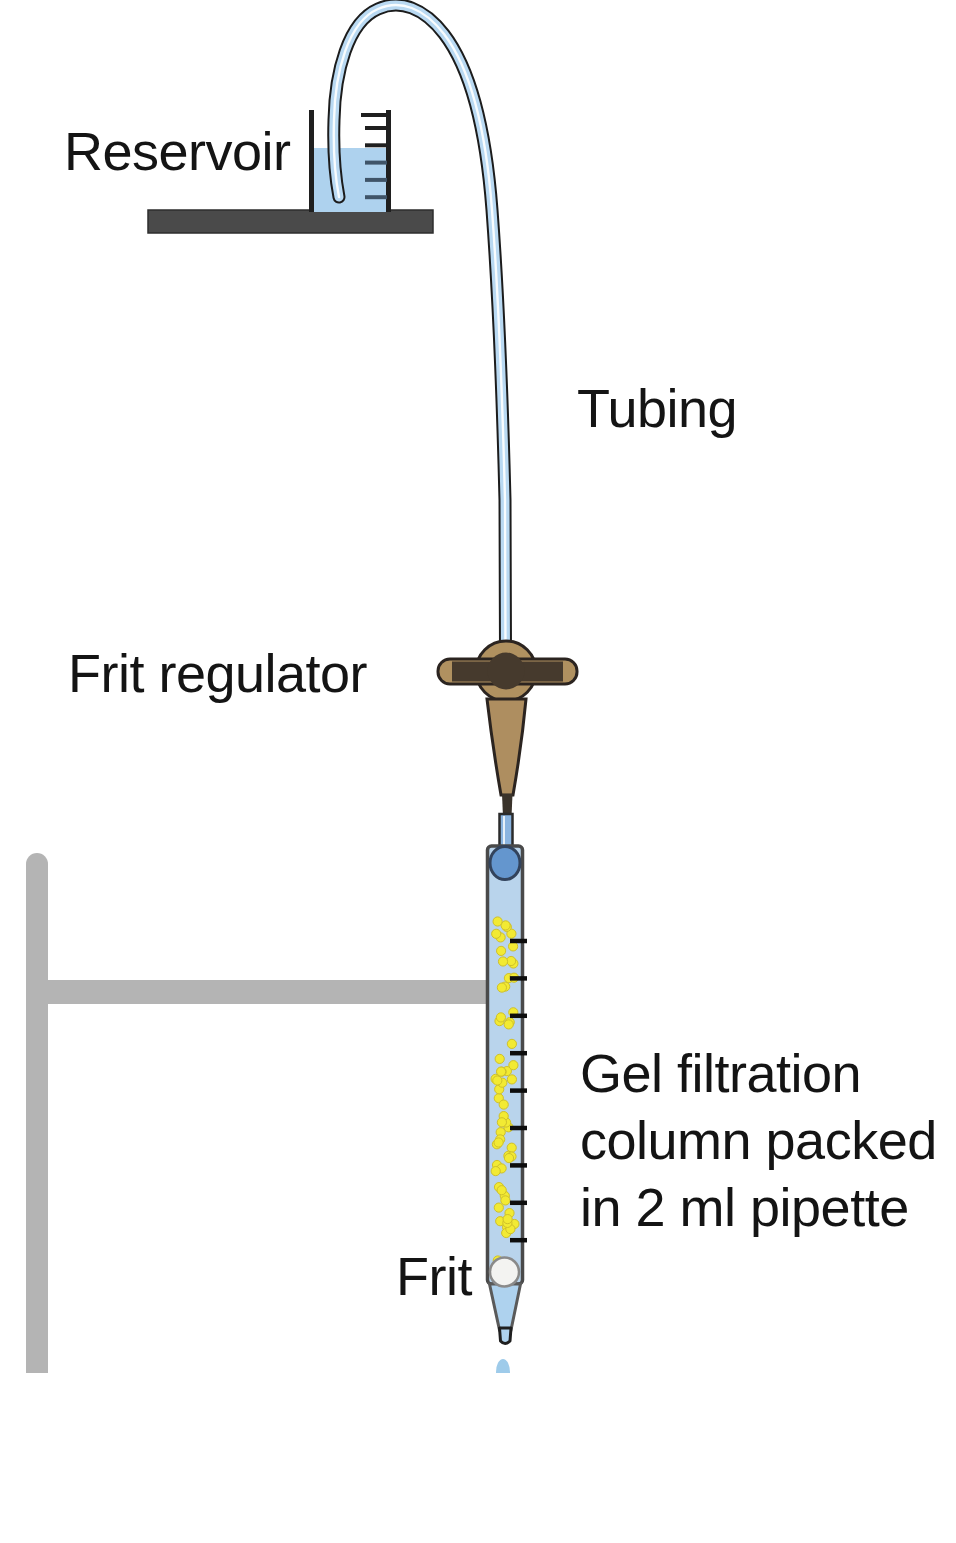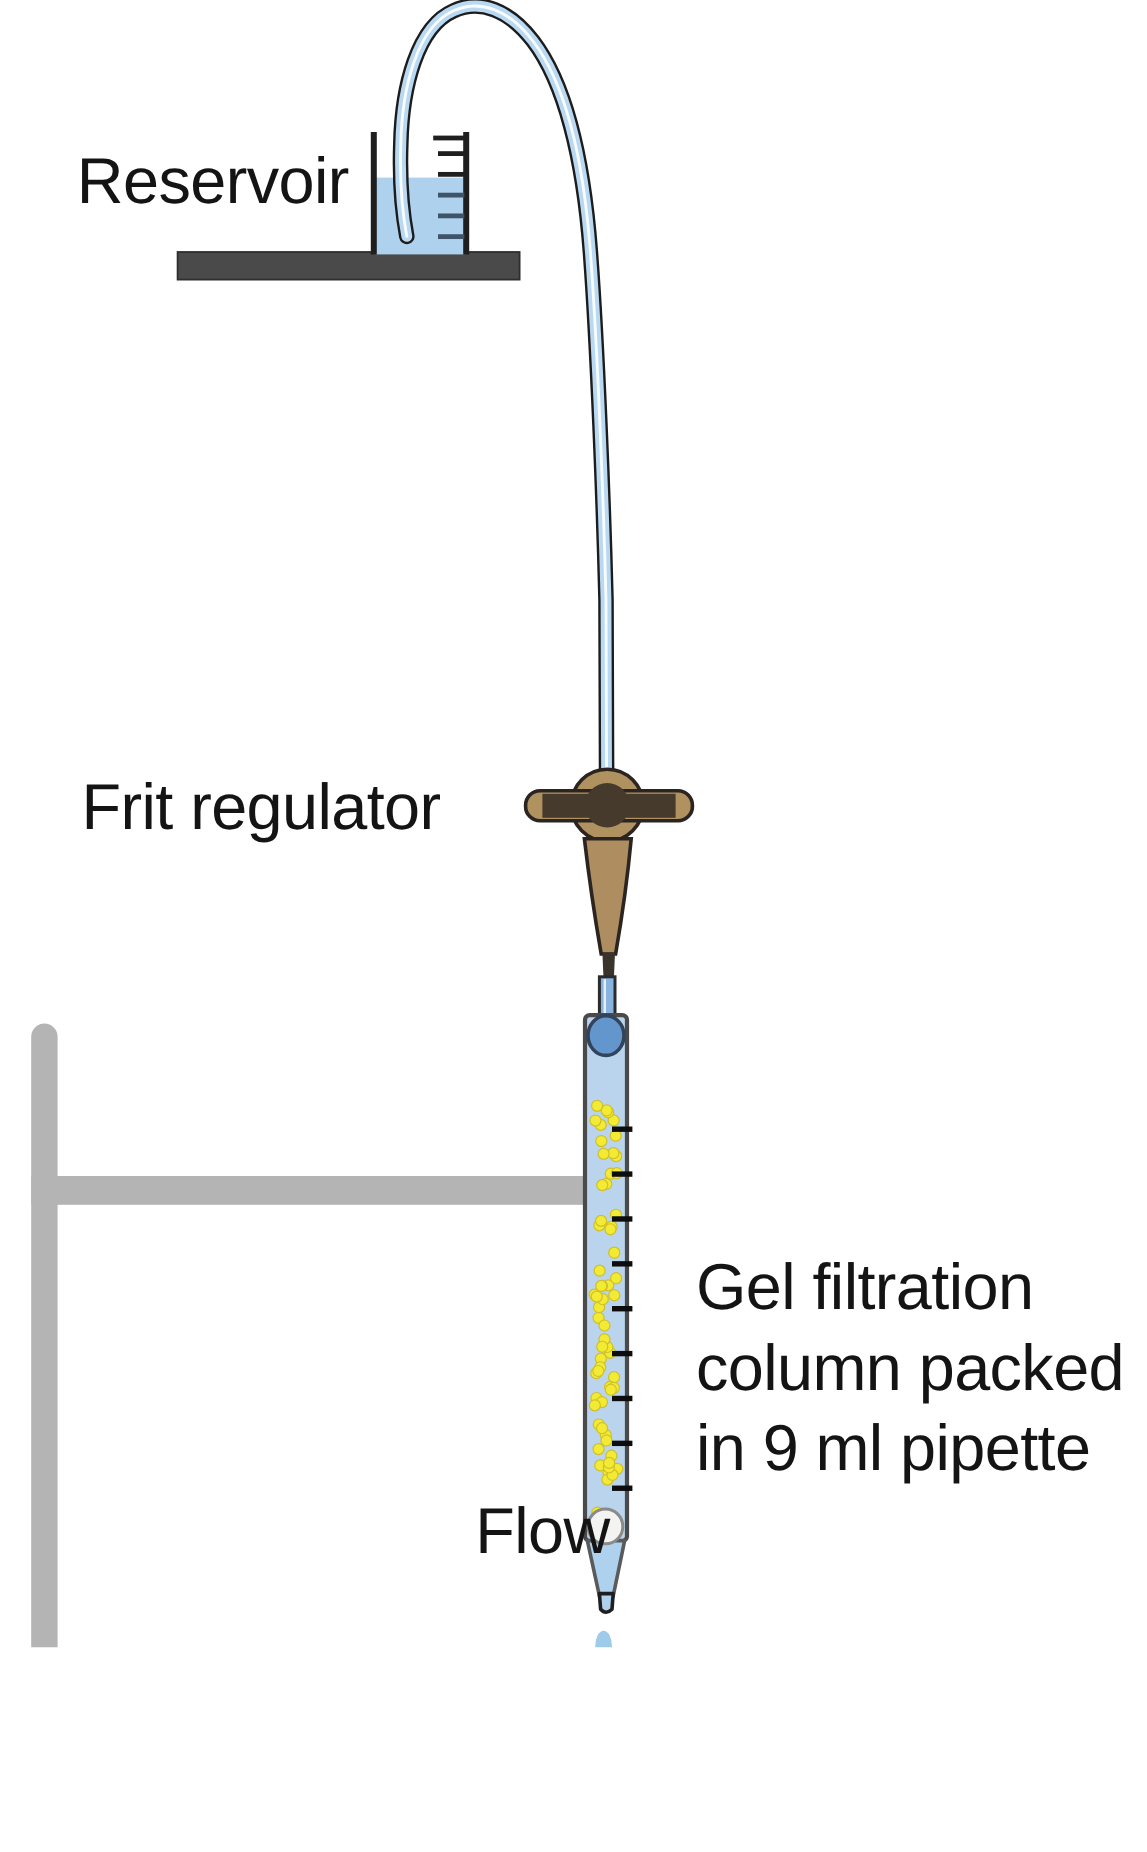--- a/index.html
+++ b/index.html
@@ -238,19 +238,20 @@
             <line x1="802.5" y1="1432" x2="837.5" y2="1432" style="stroke:#161616;stroke-width:4"></line>
             <path d="M 795 1423 L 802 1413.5 L 802 1428 Z" style="fill:#fff;stroke:#1d1d1d;stroke-width:2.4;stroke-linejoin:round"></path>
             <rect x="801" y="1413" width="38" height="10" rx="2" style="fill:#fff;stroke:#1d1d1d;stroke-width:2.6"></rect>
             <rect x="805.5" y="1423" width="29" height="9" style="fill:#fff;stroke:#1d1d1d;stroke-width:2.6"></rect>
           </g>
         </g>
     </g>
   </svg>
 
   <div class="lbl" style="left:64px;top:124px">Reservoir</div>
+  <div class="lbl" style="left:577px;top:381px">Tubing</div>
   <div class="lbl" style="left:68px;top:646px">Frit regulator</div>
   <div class="lbl multi" style="left:580px;top:1040px">Gel filtration
 column packed
-in 9 ml pipette</div>
-  <div class="lbl" style="left:396px;top:1249px">Flow</div>
+in 2 ml pipette</div>
+  <div class="lbl" style="left:396px;top:1249px">Frit</div>
 
 </div>
 
 </body></html>

